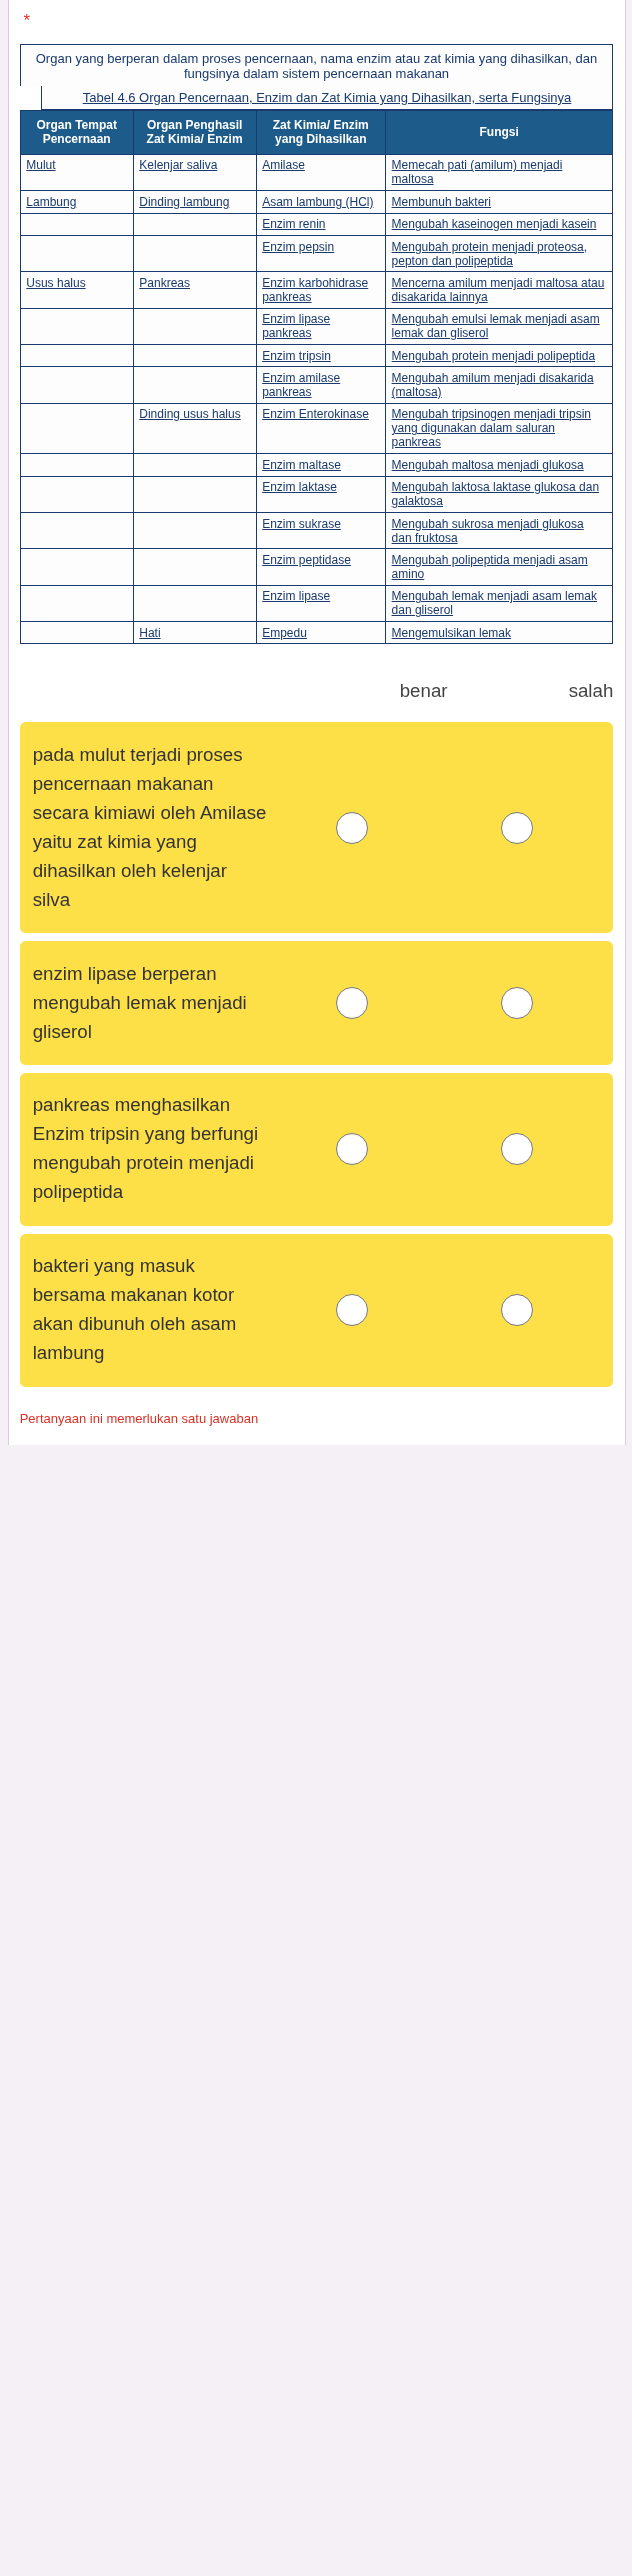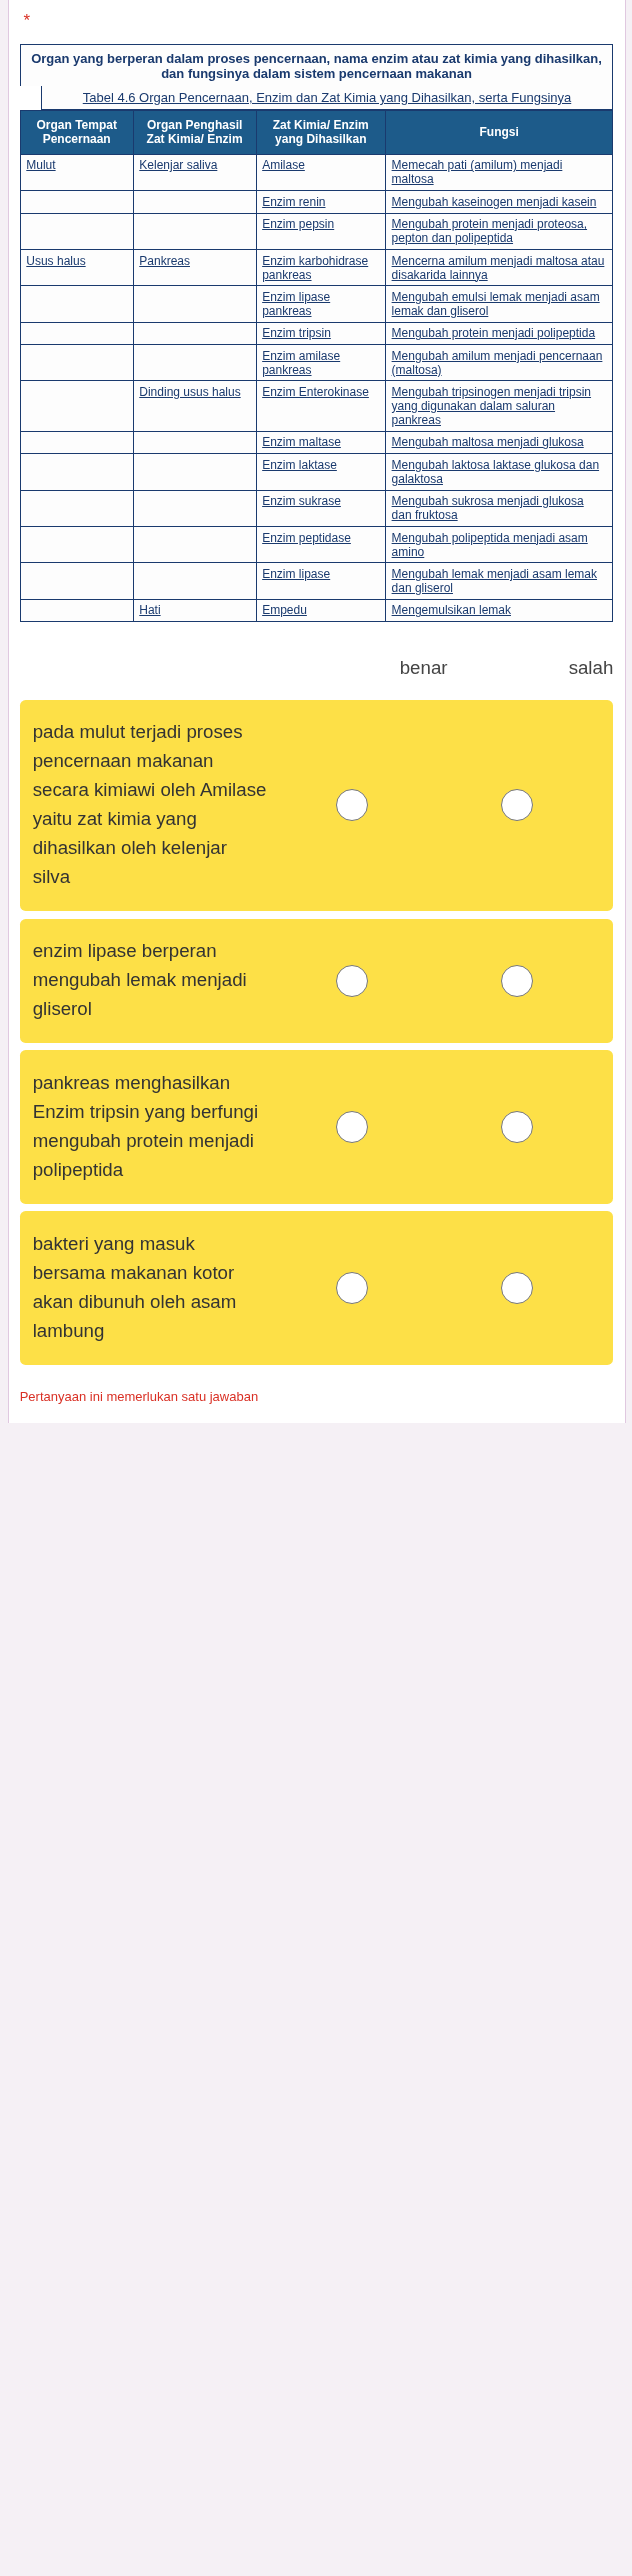--- a/index.html
+++ b/index.html
@@ -18,21 +18,20 @@
   }
   .required { color: #d93025; font-size: 17px; padding: 1.9px 3.7px 13px; }
   .caption {
     text-align: center;
     color: #1a3a6e;
     font-size: 13px;
     padding: 5.6px 9.3px;
     border: 0.9px solid #1a3a6e;
     border-bottom: none;
     background: #fdfdfd;
-    font-weight: bold;
   }
   .caption2 {
     text-align: center;
     color: #1a3a6e;
     font-size: 13px;
     padding: 3.7px 9.3px;
     border: 0.9px solid #1a3a6e;
     border-top: none;
     background: #fdfdfd;
     text-decoration: underline;
@@ -127,20 +126,26 @@
       </tr>
     </thead>
     <tbody id="tbody">
         <tr>
           <td>Mulut</td>
           <td>Kelenjar saliva</td>
           <td>Amilase</td>
           <td>Memecah pati (amilum) menjadi maltosa</td>
         </tr>
         <tr>
+          <td>Lambung</td>
+          <td>Dinding lambung</td>
+          <td>Asam lambung (HCl)</td>
+          <td>Membunuh bakteri</td>
+        </tr>
+        <tr>
           <td class="nound"></td>
           <td class="nound"></td>
           <td>Enzim renin</td>
           <td>Mengubah kaseinogen menjadi kasein</td>
         </tr>
         <tr>
           <td class="nound"></td>
           <td class="nound"></td>
           <td>Enzim pepsin</td>
           <td>Mengubah protein menjadi proteosa, pepton dan polipeptida</td>
@@ -160,21 +165,21 @@
         <tr>
           <td class="nound"></td>
           <td class="nound"></td>
           <td>Enzim tripsin</td>
           <td>Mengubah protein menjadi polipeptida</td>
         </tr>
         <tr>
           <td class="nound"></td>
           <td class="nound"></td>
           <td>Enzim amilase pankreas</td>
-          <td>Mengubah amilum menjadi pencernaan (maltosa)</td>
+          <td>Mengubah amilum menjadi disakarida (maltosa)</td>
         </tr>
         <tr>
           <td class="nound"></td>
           <td>Dinding usus halus</td>
           <td>Enzim Enterokinase</td>
           <td>Mengubah tripsinogen menjadi tripsin yang digunakan dalam saluran pankreas</td>
         </tr>
         <tr>
           <td class="nound"></td>
           <td class="nound"></td>

